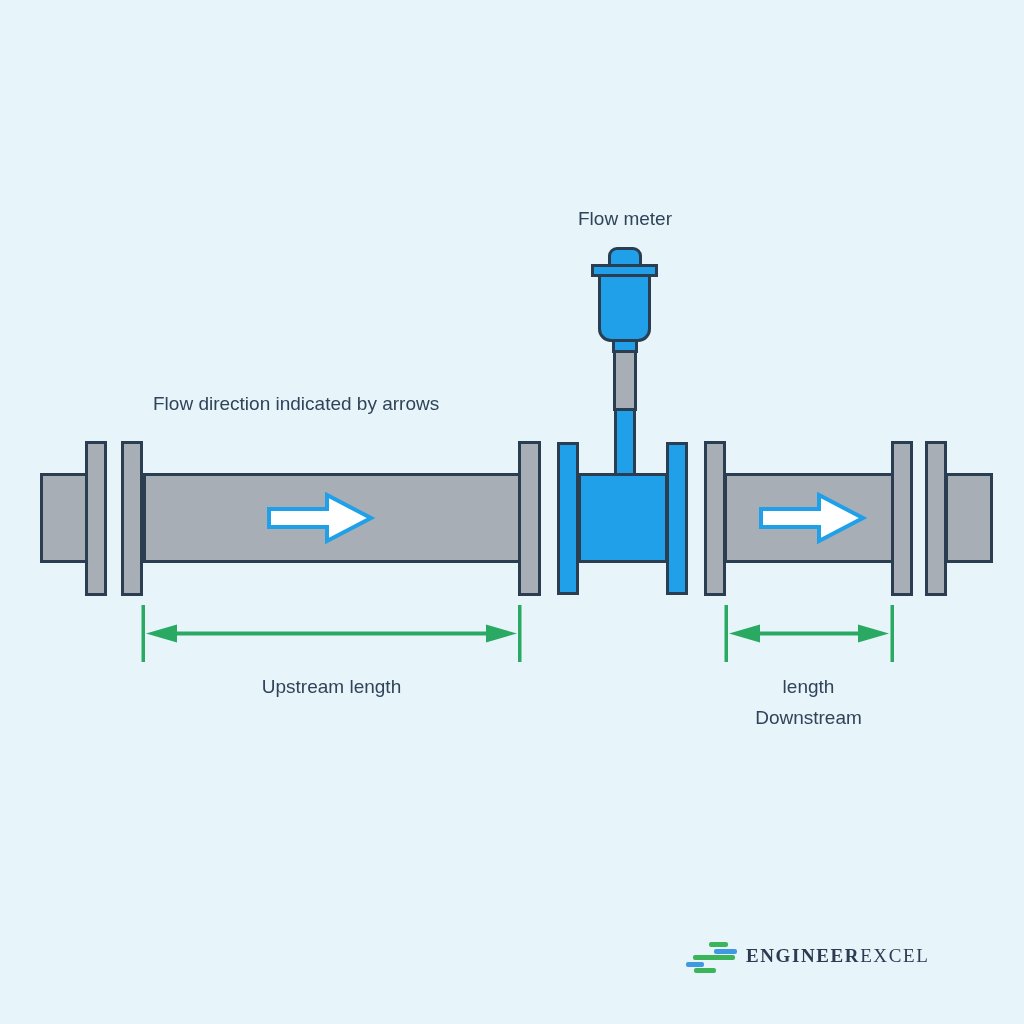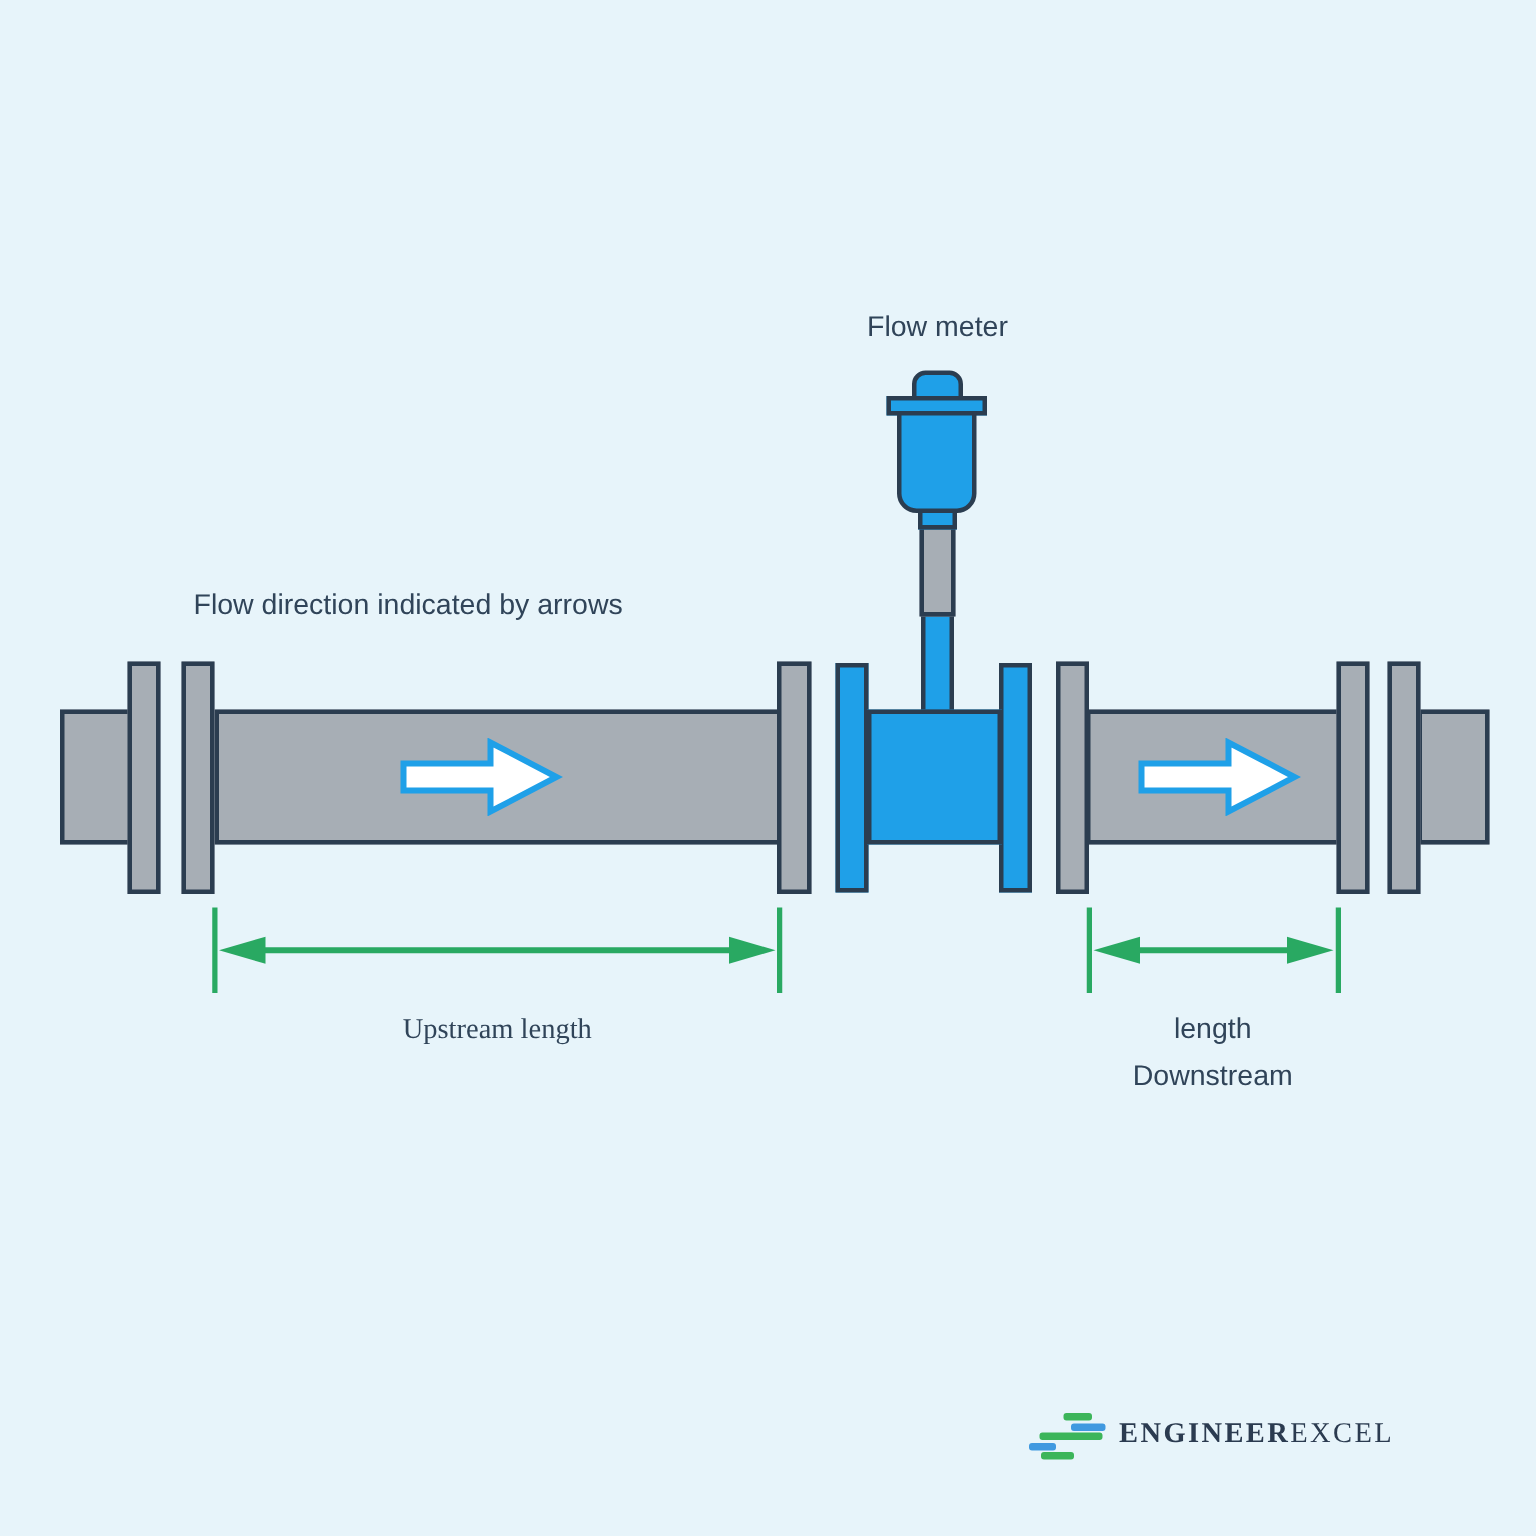--- a/index.html
+++ b/index.html
@@ -86,23 +86,23 @@
   <svg style="left:718px;top:600px;" width="182" height="68" viewBox="0 0 182 68">
     <rect x="6.5" y="5" width="3.5" height="57" fill="#29A962"></rect>
     <rect x="172.5" y="5" width="3.5" height="57" fill="#29A962"></rect>
     <line x1="38" y1="33.5" x2="145" y2="33.5" stroke="#29A962" stroke-width="4"></line>
     <polygon points="11,33.5 42,24.5 42,42.5" fill="#29A962"></polygon>
     <polygon points="171,33.5 140,24.5 140,42.5" fill="#29A962"></polygon>
   </svg>
 
   <div class="label center" style="left:500px;top:203px;width:250px;">Flow meter</div>
 
-  <div class="label" style="left:129px;top:388px;">Flow direction indicated by arrows</div>
+  <div class="label" style="left:153px;top:388px;">Flow direction indicated by arrows</div>
 
-  <div class="label center" style="left:181px;top:671px;width:301px;font-family:Liberation Serif, serif;">
+  <div class="label center" style="left:181px;top:671px;width:301px;">
     <div>Upstream length</div>
   </div>
 
   <div class="label center" style="left:708px;top:671px;width:201px;">
     <div>length</div>
     <div>Downstream</div>
   </div>
 
   <div id="logo">
     <div id="logo-icon">

